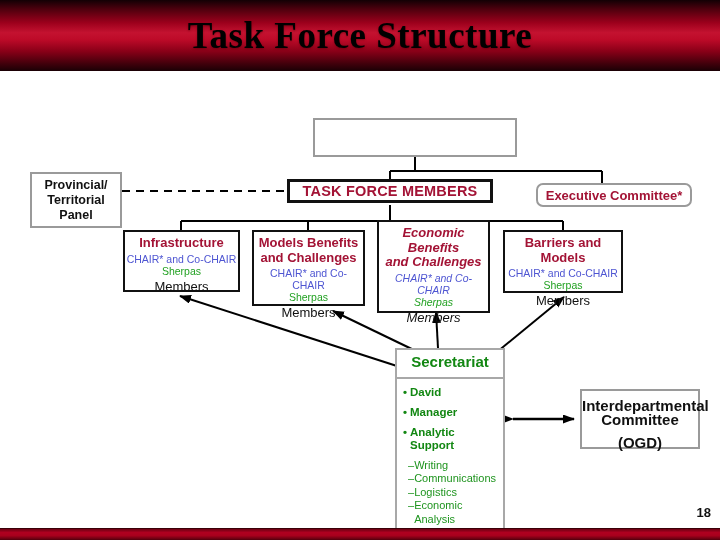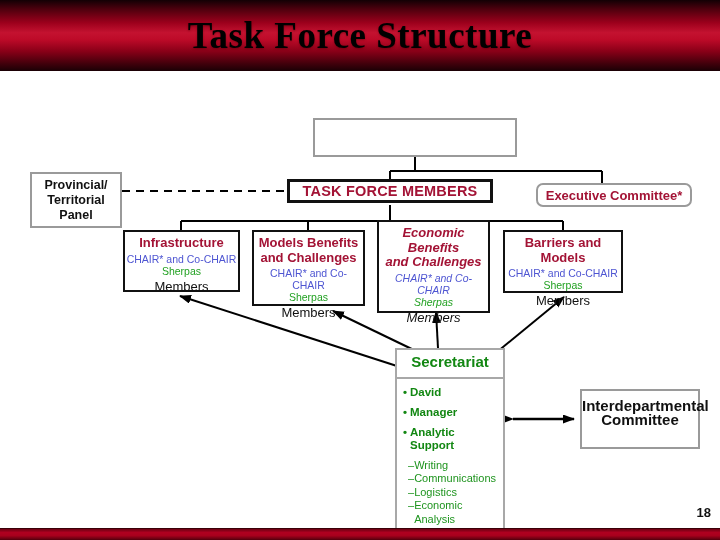--- a/index.html
+++ b/index.html
@@ -199,18 +199,19 @@
           <span class="mk">–</span>
           <span>Contracted Experts</span>
         </div>
       </div>
     </div>
   </div>
 
   <div class="box gray inter">
     <div class="l">Interdepartmental</div>
     <div class="l">Committee</div>
+    <div class="l l3">(OGD)</div>
   </div>
 
   <div class="pagenum">18</div>
   <div class="bottombar"></div>
 
 </div>
 
 </body></html>

